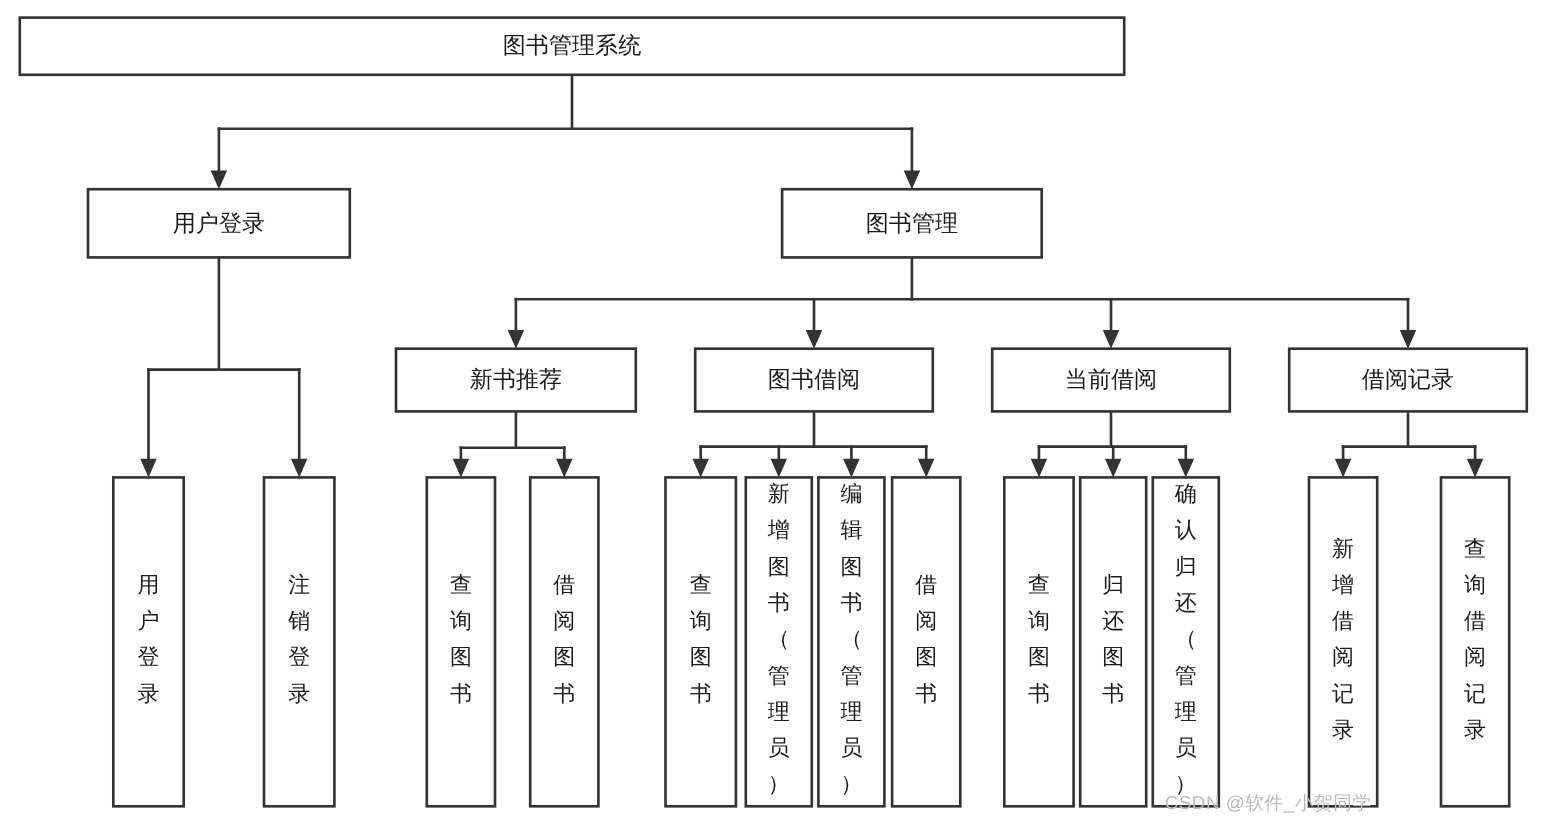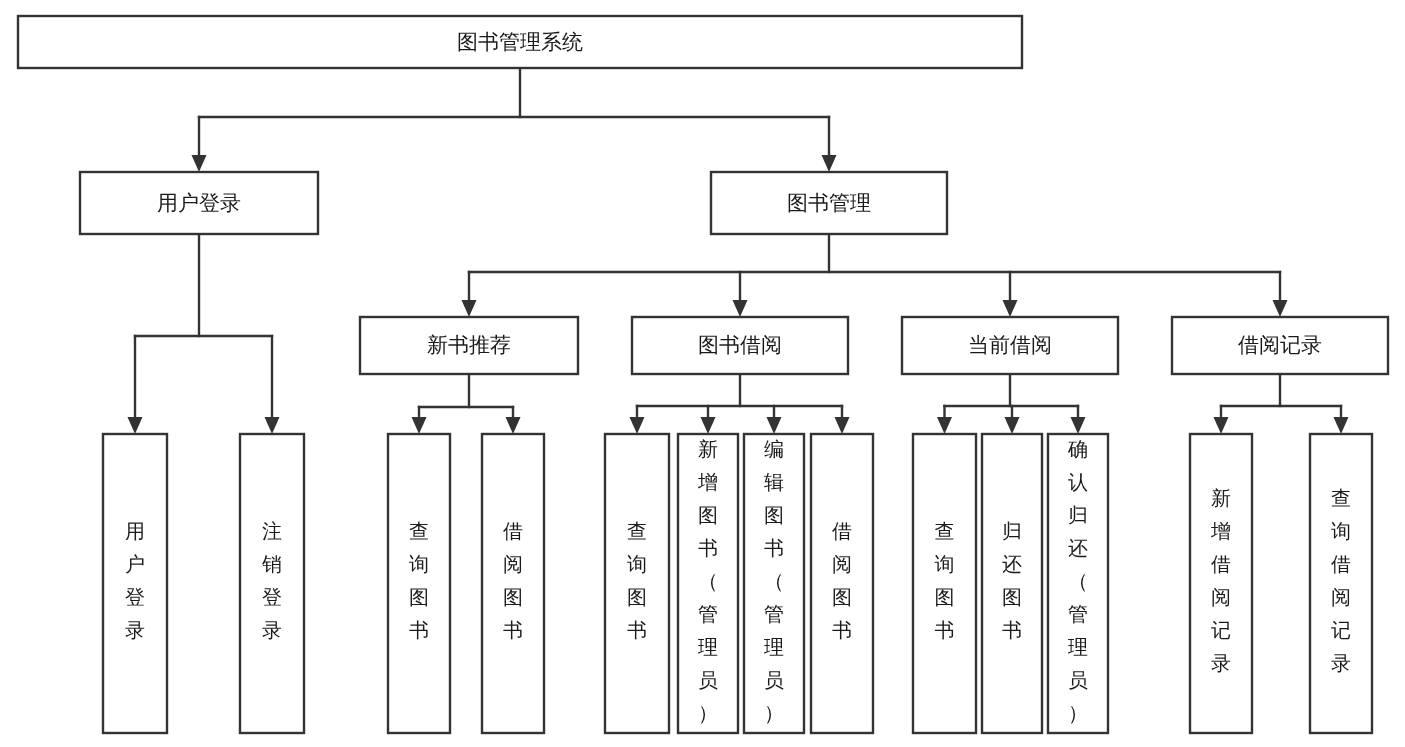--- a/index.html
+++ b/index.html
@@ -200,13 +200,14 @@
         <g>
           <rect x="1190" y="434" width="62" height="299" class="node-box"></rect>
           <text x="1221" y="505" class="node-label-v"><tspan x="1221" dy="0">新</tspan><tspan x="1221" dy="33">增</tspan><tspan x="1221" dy="33">借</tspan><tspan x="1221" dy="33">阅</tspan><tspan x="1221" dy="33">记</tspan><tspan x="1221" dy="33">录</tspan></text>
         </g>
         <g>
           <rect x="1310" y="434" width="62" height="299" class="node-box"></rect>
           <text x="1341" y="505" class="node-label-v"><tspan x="1341" dy="0">查</tspan><tspan x="1341" dy="33">询</tspan><tspan x="1341" dy="33">借</tspan><tspan x="1341" dy="33">阅</tspan><tspan x="1341" dy="33">记</tspan><tspan x="1341" dy="33">录</tspan></text>
         </g>
       </g>
   </svg>
+  <div class="watermark">CSDN @软件_小贺同学</div>
 </div>
 
 </body></html>

